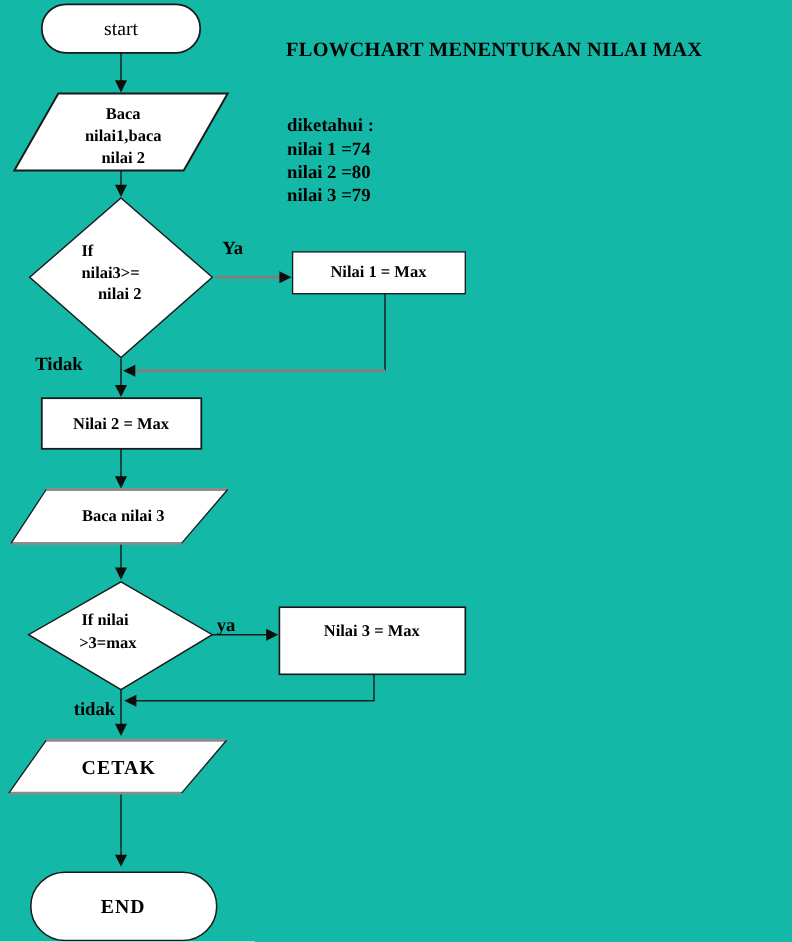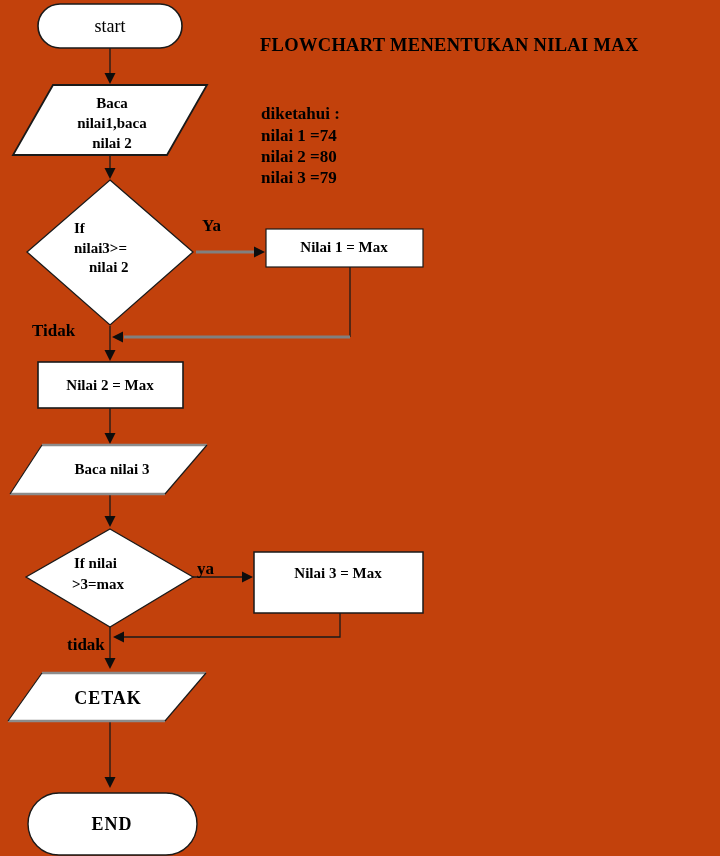--- a/index.html
+++ b/index.html
@@ -1,16 +1,16 @@
 <!DOCTYPE html>
 <html><head>
 <meta charset="utf-8">
 <style>
   html,body{margin:0;padding:0;background:#fff;}
-  .canvas{position:relative;width:720px;height:856px;background:#c2410c;overflow:hidden;
+  .canvas{position:relative;width:720px;height:856px;background:#14b8a6;overflow:hidden;
           font-family:"Liberation Serif",serif;}
   svg text{font-family:"Liberation Serif",serif;fill:#000;}
   .shape{fill:#ffffff;stroke:#1a1a1a;}
   .conn{stroke:#1a1a1a;stroke-width:1.3;fill:none;}
   .conn-grey{stroke:#808080;stroke-width:2.8;fill:none;}
   .head{fill:#0d0d0d;stroke:none;}
   .edge-grey{stroke:#8c8c8c;stroke-width:2.6;}
   .edge-blk{stroke:#1a1a1a;stroke-width:1.2;}
   .lbl{font-weight:bold;font-size:15px;}
   .lbl-lg{font-weight:bold;font-size:18px;letter-spacing:1px;}

